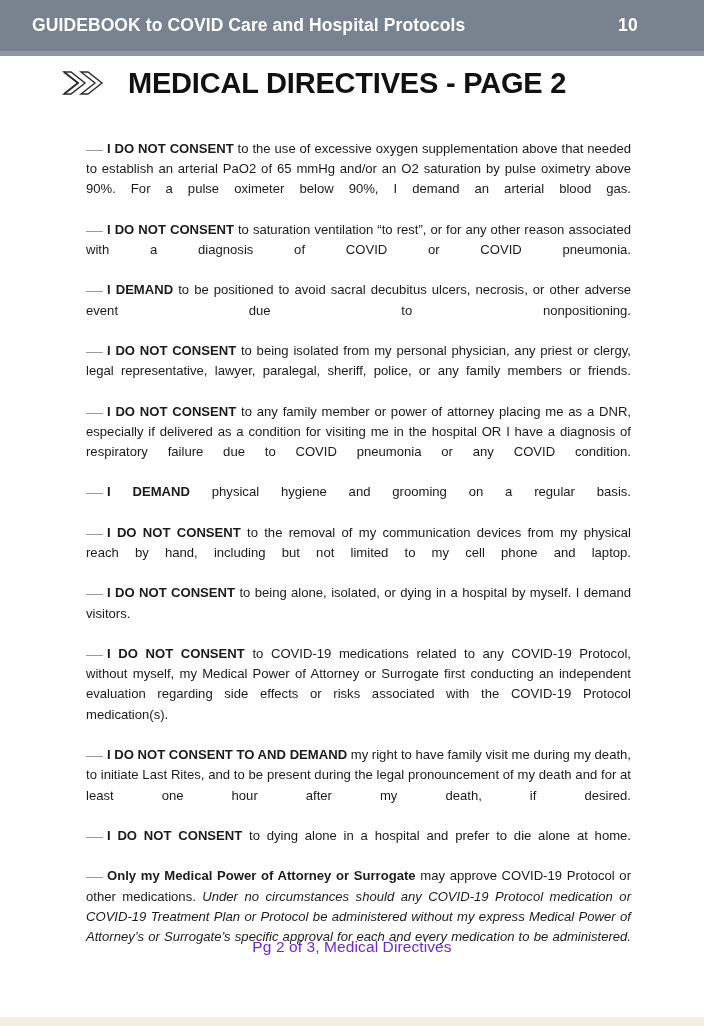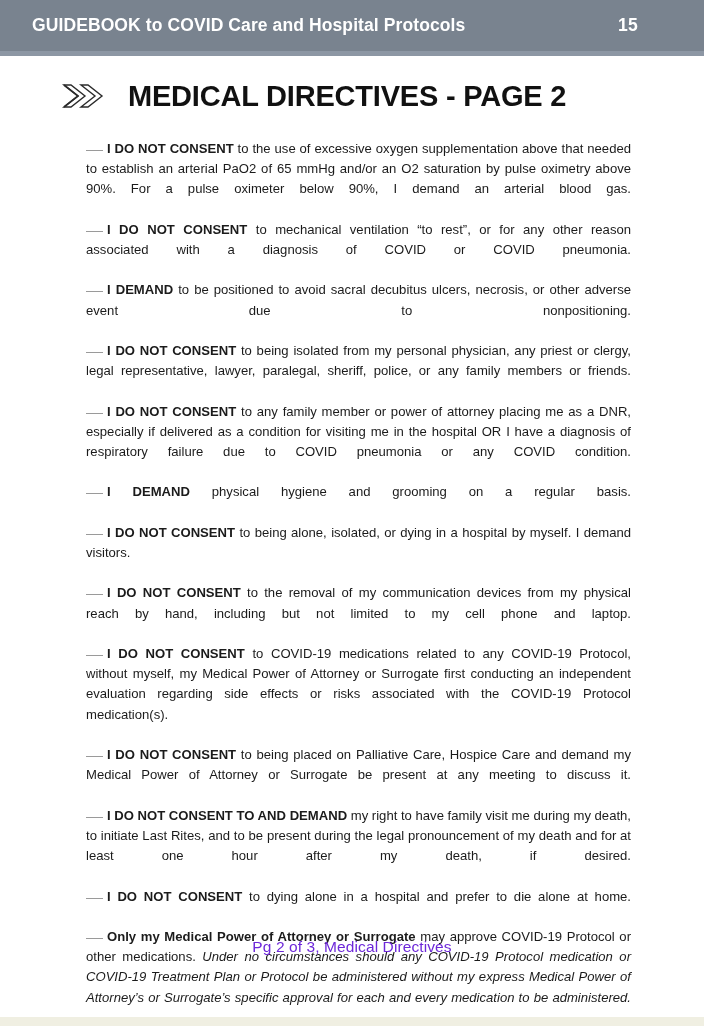--- a/index.html
+++ b/index.html
@@ -60,21 +60,21 @@
     color: #ffffff;
     font-size: 17.5px;
     font-weight: bold;
     letter-spacing: 0.2px;
   }
 
   
   .section-head {
     position: absolute;
     left: 60px;
-    top: 81px;
+    top: 68px;
     display: flex;
     align-items: center;
     gap: 16px;
   }
   .chevron-icon {
     display: block;
     width: 52px;
     height: 30px;
     flex: none;
   }
@@ -145,54 +145,53 @@
   }
 </style>
 </head>
 <body>
 
 <div class="page">
 
   <div class="header-bar"></div>
   <div class="header-underline"></div>
   <div class="header-title">GUIDEBOOK to COVID Care and Hospital Protocols</div>
-  <div class="header-pagenum">15</div>
+  <div class="header-pagenum">10</div>
 
   <div class="section-head">
     <span>
       <svg class="chevron-icon" viewBox="0 0 52 30" xmlns="http://www.w3.org/2000/svg">
         <path d="M4 4 L18 15 L4 26" fill="none" stroke="#2b2b2b" stroke-width="1.6" stroke-linejoin="miter"></path>
         <path d="M4 4 L18 15 L4 26 L11 26 L25 15 L11 4 Z" fill="none" stroke="#2b2b2b" stroke-width="1.4"></path>
         <path d="M21 4 L35 15 L21 26 L28 26 L42 15 L28 4 Z" fill="none" stroke="#2b2b2b" stroke-width="1.4"></path>
       </svg>
     </span>
     <span class="section-title">MEDICAL DIRECTIVES - PAGE 2</span>
   </div>
 
   <div class="body-block">
 
     <p class="clause"><span class="blank-line"></span><span class="lead">I DO NOT CONSENT</span><span> to the use of excessive oxygen supplementation above that needed to establish an arterial PaO2 of 65 mmHg and/or an O2 saturation by pulse oximetry above 90%. For a pulse oximeter below 90%, I demand an arterial blood gas.</span></p>
 
-    <p class="clause"><span class="blank-line"></span><span class="lead">I DO NOT CONSENT</span><span> to mechanical ventilation “to rest”, or for any other reason associated with a diagnosis of COVID or COVID pneumonia.</span></p>
+    <p class="clause"><span class="blank-line"></span><span class="lead">I DO NOT CONSENT</span><span> to saturation ventilation “to rest”, or for any other reason associated with a diagnosis of COVID or COVID pneumonia.</span></p>
 
     <p class="clause"><span class="blank-line"></span><span class="lead">I DEMAND</span><span> to be positioned to avoid sacral decubitus ulcers, necrosis, or other adverse event due to nonpositioning.</span></p>
 
     <p class="clause"><span class="blank-line"></span><span class="lead">I DO NOT CONSENT</span><span> to being isolated from my personal physician, any priest or clergy, legal representative, lawyer, paralegal, sheriff, police, or any family members or friends.</span></p>
 
     <p class="clause"><span class="blank-line"></span><span class="lead">I DO NOT CONSENT</span><span> to any family member or power of attorney placing me as a DNR, especially if delivered as a condition for visiting me in the hospital OR I have a diagnosis of respiratory failure due to COVID pneumonia or any COVID condition.</span></p>
 
     <p class="clause"><span class="blank-line"></span><span class="lead">I DEMAND</span><span> physical hygiene and grooming on a regular basis.</span></p>
 
+    <p class="clause"><span class="blank-line"></span><span class="lead">I DO NOT CONSENT</span><span> to the removal of my communication devices from my physical reach by hand, including but not limited to my cell phone and laptop.</span></p>
+
     <p class="clause"><span class="blank-line"></span><span class="lead">I DO NOT CONSENT</span><span>  to being alone, isolated, or dying in a hospital by myself. I demand visitors.</span></p>
 
-    <p class="clause"><span class="blank-line"></span><span class="lead">I DO NOT CONSENT</span><span> to the removal of my communication devices from my physical reach by hand, including but not limited to my cell phone and laptop.</span></p>
-
     <p class="clause"><span class="blank-line"></span><span class="lead">I DO NOT CONSENT</span><span> to COVID-19 medications related to any COVID-19 Protocol, without myself, my Medical Power of Attorney or Surrogate first conducting an independent evaluation regarding side effects or risks associated with the COVID-19 Protocol medication(s).</span></p>
 
-    <p class="clause"><span class="blank-line"></span><span class="lead">I DO NOT CONSENT</span><span> to being placed on Palliative Care, Hospice Care and demand my Medical Power of Attorney or Surrogate be present at any meeting to discuss it.</span></p>
 
     <p class="clause"><span class="blank-line"></span><span class="lead">I DO NOT CONSENT TO AND DEMAND</span><span> my right to have family visit me during my death, to initiate Last Rites, and to be present during the legal pronouncement of my death and for at least one hour after my death, if desired.</span></p>
 
     <p class="clause"><span class="blank-line"></span><span class="lead">I DO NOT CONSENT</span><span> to dying alone in a hospital and prefer to die alone at home.</span></p>
 
     <p class="clause"><span class="blank-line"></span><span class="lead">Only my Medical Power of Attorney or Surrogate</span><span> may approve COVID-19 Protocol or other medications. </span><span class="it">Under no circumstances should any COVID-19 Protocol medication or COVID-19 Treatment Plan or Protocol be administered without my express Medical Power of Attorney’s or Surrogate’s specific approval for each and every medication to be administered.</span></p>
 
   </div>
 
   <div class="footer-note">Pg 2 of 3, Medical Directives</div>

